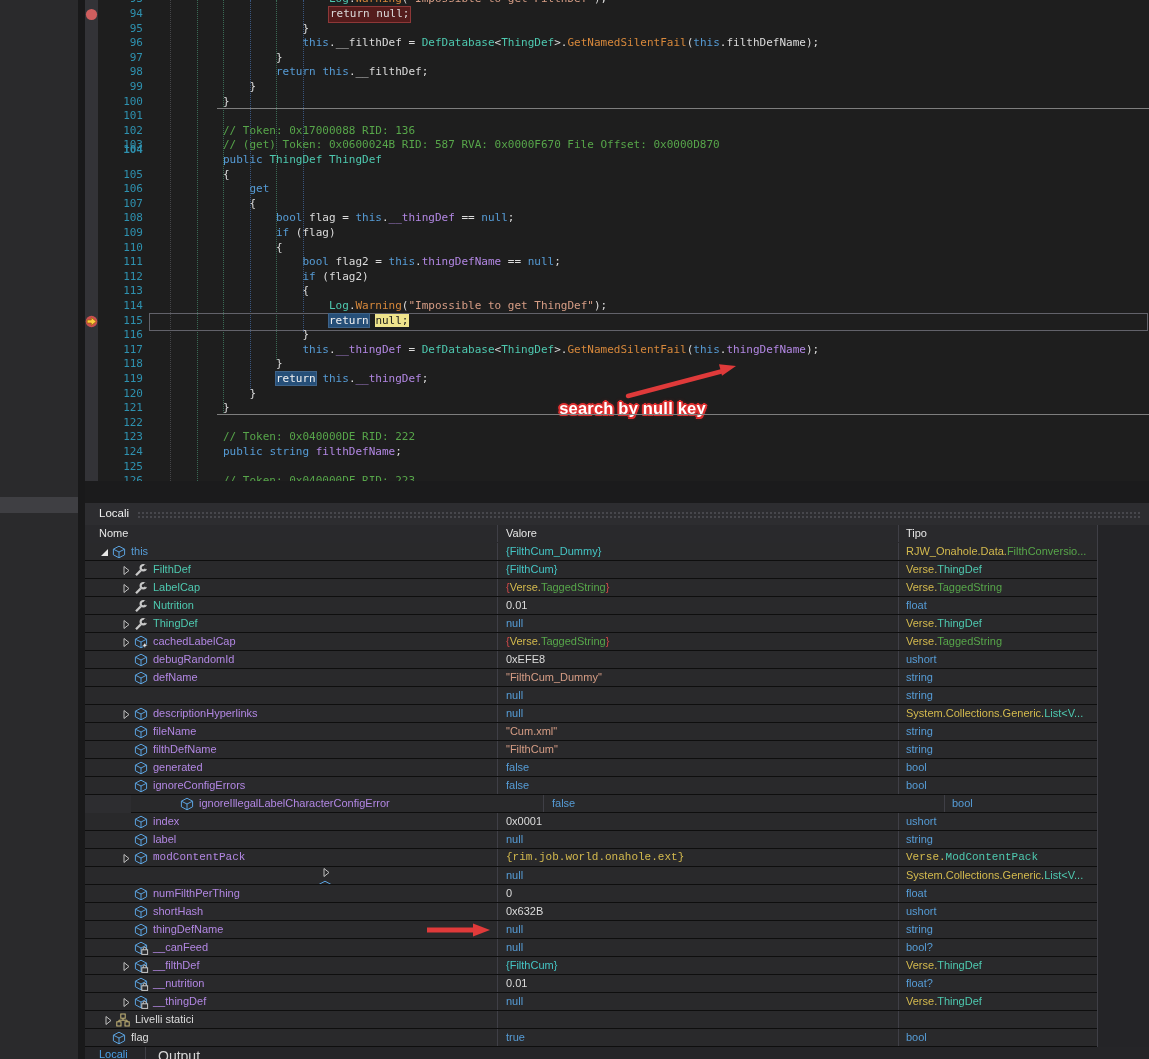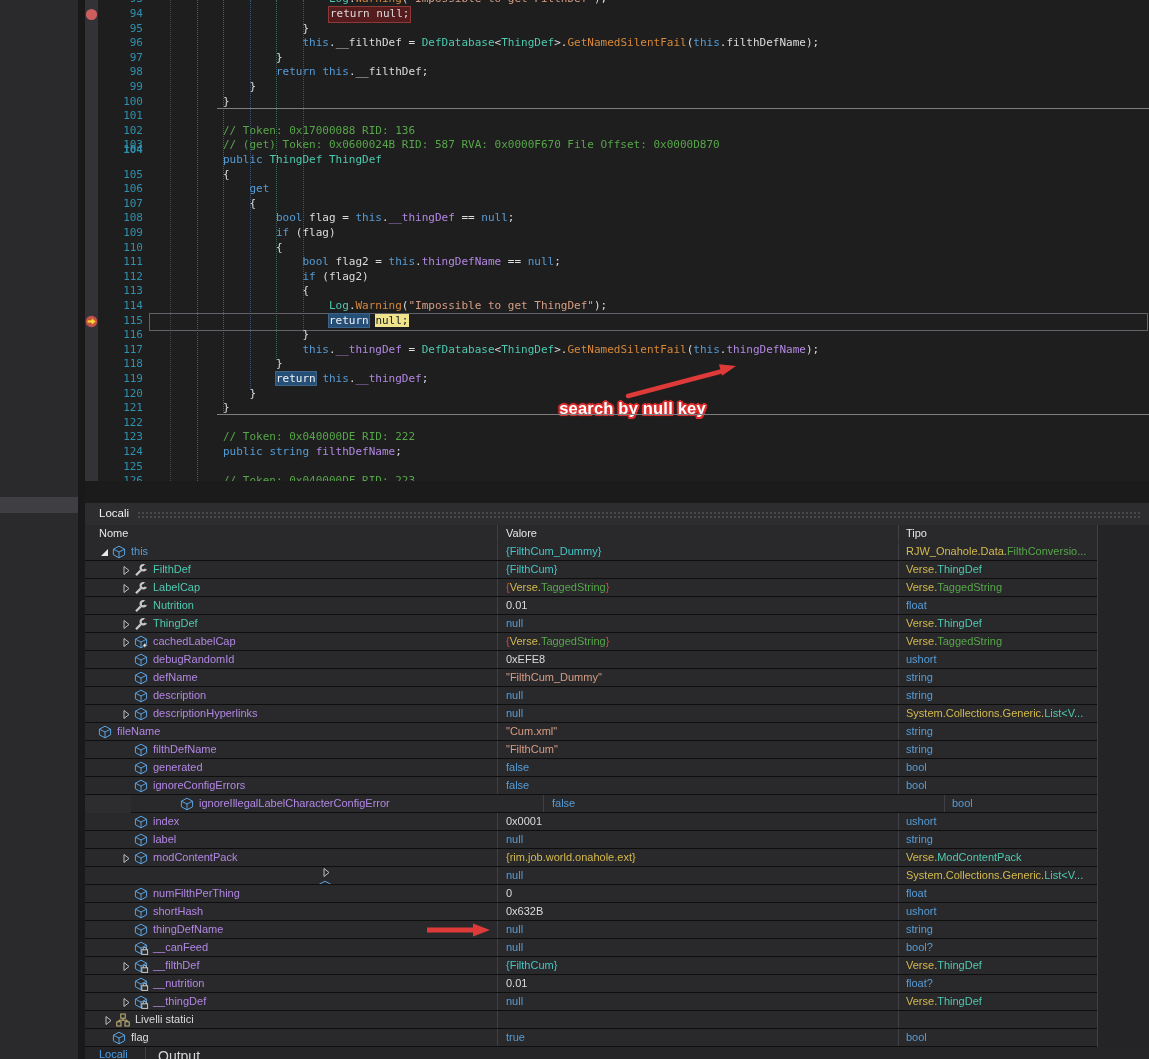--- a/index.html
+++ b/index.html
@@ -325,29 +325,20 @@
               <svg width="14" height="14" viewBox="0 0 14 14">
                 <path d="M7 1.2 L12.6 4.2 L12.6 9.8 L7 12.8 L1.4 9.8 L1.4 4.2 Z M1.4 4.2 L7 7 L12.6 4.2 M7 7 L7 12.8" fill="none" stroke="#5BA3E0"></path>
               </svg>
             </span>
             <span class="s-fl">defName</span>
           </div>
           <div class="cell-val"><span class="s-st">"FilthCum_Dummy"</span></div>
           <div class="cell-type"><span class="s-kw">string</span></div>
         </div>
         <div class="lrow" style="top: 184px;">
-          <div class="cell-name" style="padding-left: 36px;">
-            <span class="expander"></span>
-            <span class="row-icon">
-              <svg width="14" height="14" viewBox="0 0 14 14">
-                <path d="M7 1.2 L12.6 4.2 L12.6 9.8 L7 12.8 L1.4 9.8 L1.4 4.2 Z M1.4 4.2 L7 7 L12.6 4.2 M7 7 L7 12.8" fill="none" stroke="#5BA3E0"></path>
-              </svg>
-            </span>
-            <span class="s-fl">description</span>
-          </div>
           <div class="cell-val"><span class="s-kw">null</span></div>
           <div class="cell-type"><span class="s-kw">string</span></div>
         </div>
         <div class="lrow" style="top: 202px;">
           <div class="cell-name" style="padding-left: 36px;">
             <span class="expander">
               <svg width="11" height="11" viewBox="0 0 11 11">
                 <path d="M3 1.5 L8 5.5 L3 9.5 Z" fill="none" stroke="#BFBFBF"></path>
               </svg>
             </span>
@@ -355,21 +346,21 @@
               <svg width="14" height="14" viewBox="0 0 14 14">
                 <path d="M7 1.2 L12.6 4.2 L12.6 9.8 L7 12.8 L1.4 9.8 L1.4 4.2 Z M1.4 4.2 L7 7 L12.6 4.2 M7 7 L7 12.8" fill="none" stroke="#5BA3E0"></path>
               </svg>
             </span>
             <span class="s-fl">descriptionHyperlinks</span>
           </div>
           <div class="cell-val"><span class="s-kw">null</span></div>
           <div class="cell-type"><span class="s-gd">System.Collections.Generic.</span><span class="s-ty">List&lt;V...</span></div>
         </div>
         <div class="lrow" style="top: 220px;">
-          <div class="cell-name" style="">
+          <div class="cell-name" style="padding-left: 36px;">
             <span class="expander"></span>
             <span class="row-icon">
               <svg width="14" height="14" viewBox="0 0 14 14">
                 <path d="M7 1.2 L12.6 4.2 L12.6 9.8 L7 12.8 L1.4 9.8 L1.4 4.2 Z M1.4 4.2 L7 7 L12.6 4.2 M7 7 L7 12.8" fill="none" stroke="#5BA3E0"></path>
               </svg>
             </span>
             <span class="s-fl">fileName</span>
           </div>
           <div class="cell-val"><span class="s-st">"Cum.xml"</span></div>
           <div class="cell-type"><span class="s-kw">string</span></div>
@@ -445,21 +436,21 @@
             <span class="row-icon">
               <svg width="14" height="14" viewBox="0 0 14 14">
                 <path d="M7 1.2 L12.6 4.2 L12.6 9.8 L7 12.8 L1.4 9.8 L1.4 4.2 Z M1.4 4.2 L7 7 L12.6 4.2 M7 7 L7 12.8" fill="none" stroke="#5BA3E0"></path>
               </svg>
             </span>
             <span class="s-fl">label</span>
           </div>
           <div class="cell-val"><span class="s-kw">null</span></div>
           <div class="cell-type"><span class="s-kw">string</span></div>
         </div>
-        <div class="lrow" style="top: 346px;">
+        <div class="lrow" style="top: 346px; font-family: Liberation Mono, monospace;">
           <div class="cell-name" style="padding-left: 36px;">
             <span class="expander">
               <svg width="11" height="11" viewBox="0 0 11 11">
                 <path d="M3 1.5 L8 5.5 L3 9.5 Z" fill="none" stroke="#BFBFBF"></path>
               </svg>
             </span>
             <span class="row-icon">
               <svg width="14" height="14" viewBox="0 0 14 14">
                 <path d="M7 1.2 L12.6 4.2 L12.6 9.8 L7 12.8 L1.4 9.8 L1.4 4.2 Z M1.4 4.2 L7 7 L12.6 4.2 M7 7 L7 12.8" fill="none" stroke="#5BA3E0"></path>
               </svg>

